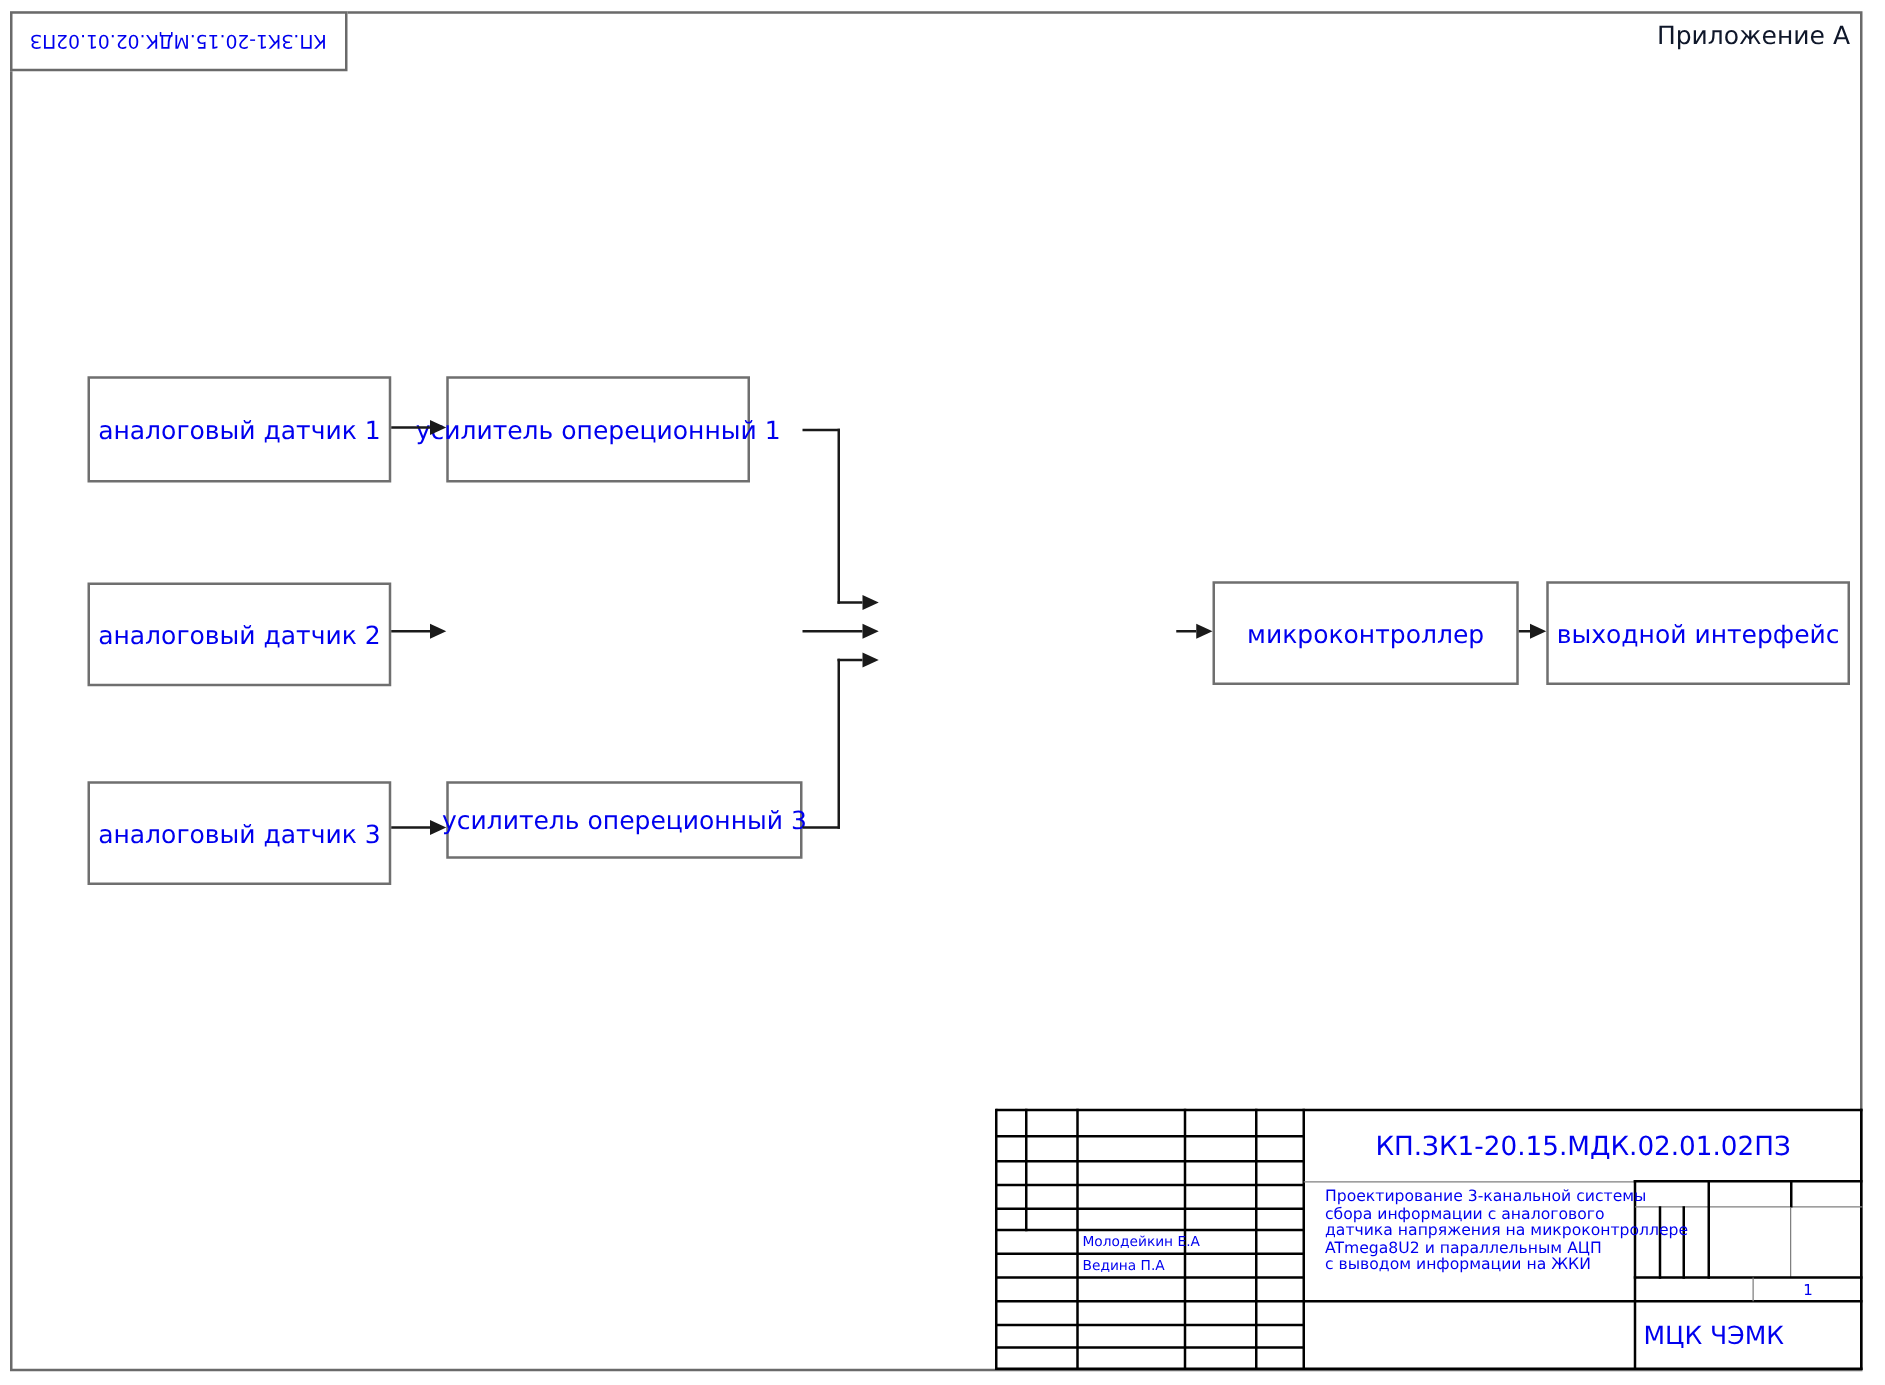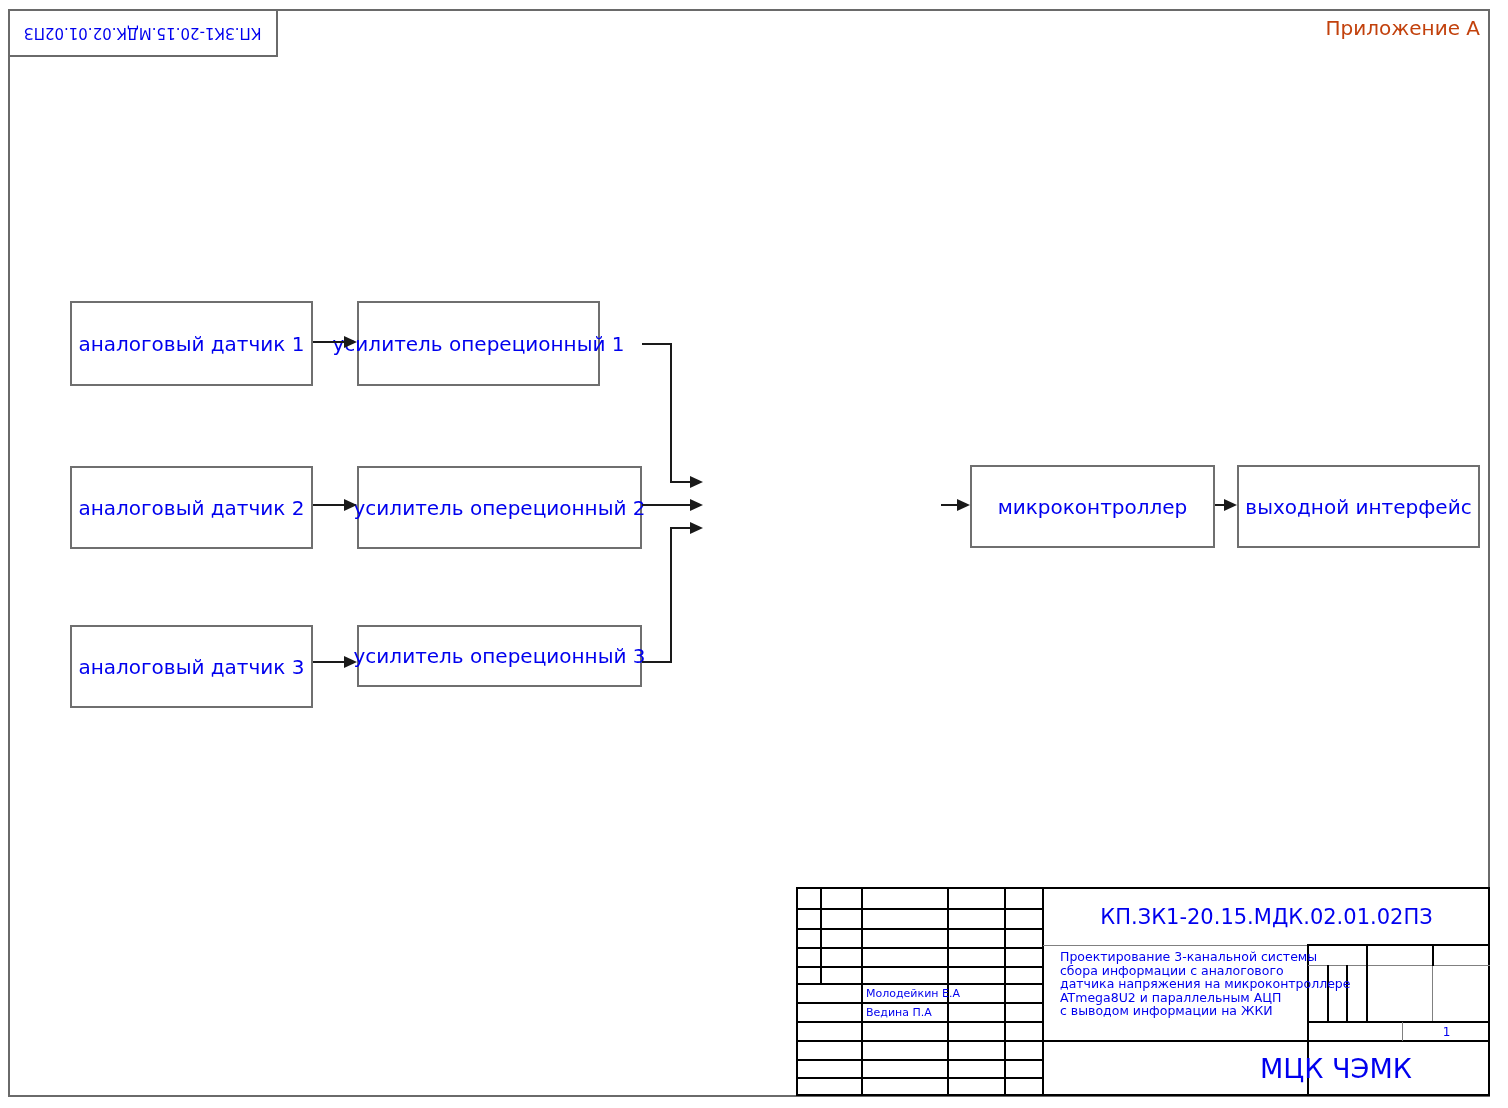--- a/index.html
+++ b/index.html
@@ -5,40 +5,40 @@
   html,body{margin:0;padding:0;background:#fff;}
   .page{position:relative;width:1508px;height:1108px;background:#ffffff;overflow:hidden;
         font-family:"DejaVu Sans",sans-serif;color:#0000ee;}
   .page-frame{position:absolute;left:8px;top:9px;width:1482px;height:1088px;
         border:2px solid #6a6a6a;box-sizing:border-box;}
   .corner-box{position:absolute;left:8px;top:9px;width:270px;height:48px;
         border:2px solid #6a6a6a;box-sizing:border-box;background:#fff;
         display:flex;align-items:center;justify-content:center;}
   .corner-text{transform:rotate(180deg);font-size:15px;color:#0000ee;white-space:nowrap;}
   .appendix{position:absolute;left:1150px;top:16px;width:330px;text-align:right;
-        font-size:20px;color:#c2410c;}
+        font-size:20px;color:#0f172a;}
   .box{position:absolute;border:2px solid #6f6f6f;background:#fff;box-sizing:border-box;
         display:flex;align-items:center;justify-content:center;font-size:20px;color:#0000ee;
         white-space:nowrap;}
   .hline,.vline{position:absolute;background:#1a1a1a;}
   .arrow-right{position:absolute;width:0;height:0;border-top:6px solid transparent;
         border-bottom:6px solid transparent;border-left:13px solid #1a1a1a;}
   .tbl{position:absolute;background:#000000;}   
   .tbg{position:absolute;background:#808080;}   
   .tb-doccode{position:absolute;left:1043px;top:888px;width:447px;height:57px;
         display:flex;align-items:center;justify-content:center;font-size:21px;color:#0000ee;}
   .tb-desc{position:absolute;left:1060px;top:950px;width:248px;font-size:12.5px;
         line-height:13.5px;color:#0000ee;}
   .tb-desc div{white-space:nowrap;}
   .tb-name{position:absolute;left:866px;width:80px;height:19px;display:flex;align-items:center;
         font-size:11px;color:#0000ee;white-space:nowrap;}
   .tb-sheet{position:absolute;left:1403px;top:1022px;width:87px;height:19px;display:flex;
         align-items:center;justify-content:center;font-size:12px;color:#0000ee;}
-  .tb-org{position:absolute;left:1245px;top:1041px;width:182px;height:54px;display:flex;
-        align-items:center;justify-content:center;font-size:27px;color:#0000ee;}
+  .tb-org{position:absolute;left:1280px;top:1041px;width:182px;height:54px;display:flex;
+        align-items:center;justify-content:center;font-size:20px;color:#0000ee;}
 </style>
 </head>
 <body>
 
 <div class="page">
 
   <div class="page-frame"></div>
 
   <div class="corner-box">
     <span class="corner-text">КП.ЗК1-20.15.МДК.02.01.02ПЗ</span>
@@ -47,23 +47,20 @@
   <div class="appendix">Приложение А</div>
 
   <div class="box" style="left:70px;top:301px;width:243px;height:85px;">
     <span>аналоговый датчик 1</span>
   </div>
   <div class="box" style="left:357px;top:301px;width:243px;height:85px;">
     <span>усилитель оперeционный 1</span>
   </div>
   <div class="box" style="left:70px;top:466px;width:243px;height:83px;">
     <span>аналоговый датчик 2</span>
-  </div>
-  <div class="box" style="left:357px;top:466px;width:285px;height:83px;">
-    <span>усилитель оперeционный 2</span>
   </div>
   <div class="box" style="left:70px;top:625px;width:243px;height:83px;">
     <span>аналоговый датчик 3</span>
   </div>
   <div class="box" style="left:357px;top:625px;width:285px;height:62px;">
     <span>усилитель оперeционный 3</span>
   </div>
   <div class="box" style="left:1237px;top:465px;width:243px;height:83px;">
     <span>выходной интерфейс</span>
   </div>

